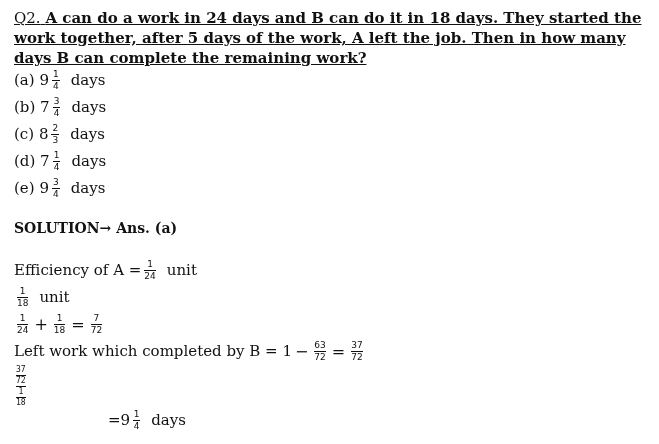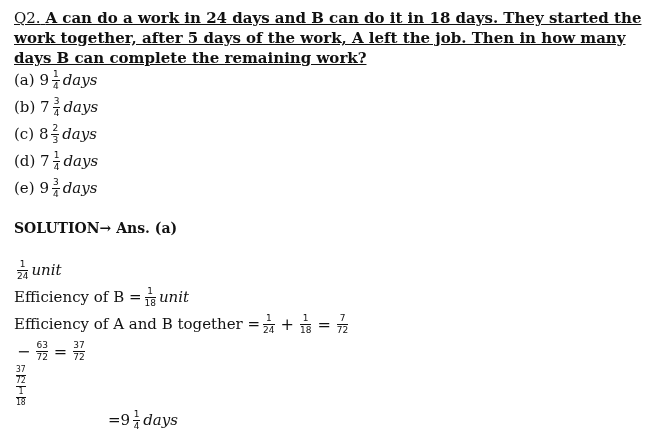--- a/index.html
+++ b/index.html
@@ -5,21 +5,21 @@
   html, body { margin:0; padding:0; background:#ffffff; }
   body { width:659px; height:444px; overflow:hidden; position:relative;
          font-family:"DejaVu Serif","Liberation Serif",serif; color:#111; }
   .q { position:absolute; left:14px; top:8px; width:630px; font-size:15px; line-height:20px;text-decoration:underline; }
   .q .b { font-weight:bold; }
   .opt { position:absolute; left:14px; font-size:15px; height:26px; display:flex; align-items:center; }
   .frac { display:inline-flex; flex-direction:column; align-items:center; font-size:9px; line-height:9px;
           vertical-align:middle; margin:0 3px; font-family:"DejaVu Sans","Liberation Sans",sans-serif; }
   .frac .num { padding:0 1px; }
   .frac .bar { width:100%; height:1px; background:#111; margin:1px 0; min-width:7px; }
-  .it { font-style:italic; margin-left:0; }
+  .it { margin-left:8px; }
   .sol { position:absolute; left:14px; top:220px; font-size:14px; font-weight:bold; }
   .line { position:absolute; left:14px; font-size:15px; display:flex; align-items:center; height:26px; white-space:nowrap; }
   .op { margin:0 3px; font-size:16px; }
   .cf { display:inline-flex; flex-direction:column; align-items:center; font-size:8px; line-height:8px;
         font-family:"DejaVu Sans Mono","Liberation Mono",monospace; vertical-align:middle; margin:0 2px; }
   .cf .bar { width:100%; height:1px; background:#111; margin:1px 0; }
 </style>
 </head>
 <body>
 
@@ -72,57 +72,57 @@
       <span>4</span>
     </span>
   <span class="it">days</span>
 </div>
 
 <div class="sol">
   <span>SOLUTION</span><span>→</span><span> Ans. (a)</span>
 </div>
 
 <div class="line" style="top:257px;">
+  <span>Efficiency of A = </span>
   <span class="frac">
       <span>1</span>
       <span class="bar"></span>
       <span>24</span>
     </span>
   <span class="it">unit</span>
 </div>
 <div class="line" style="top:284px;">
-  <span>Efficiency of B = </span>
   <span class="frac">
       <span>1</span>
       <span class="bar"></span>
       <span>18</span>
     </span>
   <span class="it">unit</span>
 </div>
 <div class="line" style="top:311px;">
-  <span>Efficiency of A and B together = </span>
   <span class="frac">
       <span>1</span>
       <span class="bar"></span>
       <span>24</span>
     </span>
   <span class="op">+</span>
   <span class="frac">
       <span>1</span>
       <span class="bar"></span>
       <span>18</span>
     </span>
   <span class="op">=</span>
   <span class="frac">
       <span>7</span>
       <span class="bar"></span>
       <span>72</span>
     </span>
 </div>
 <div class="line" style="top:338px;">
+  <span>Left work which completed by B = 1 </span>
   <span class="op">−</span>
   <span class="frac">
       <span>63</span>
       <span class="bar"></span>
       <span>72</span>
     </span>
   <span class="op">=</span>
   <span class="frac">
       <span>37</span>
       <span class="bar"></span>

